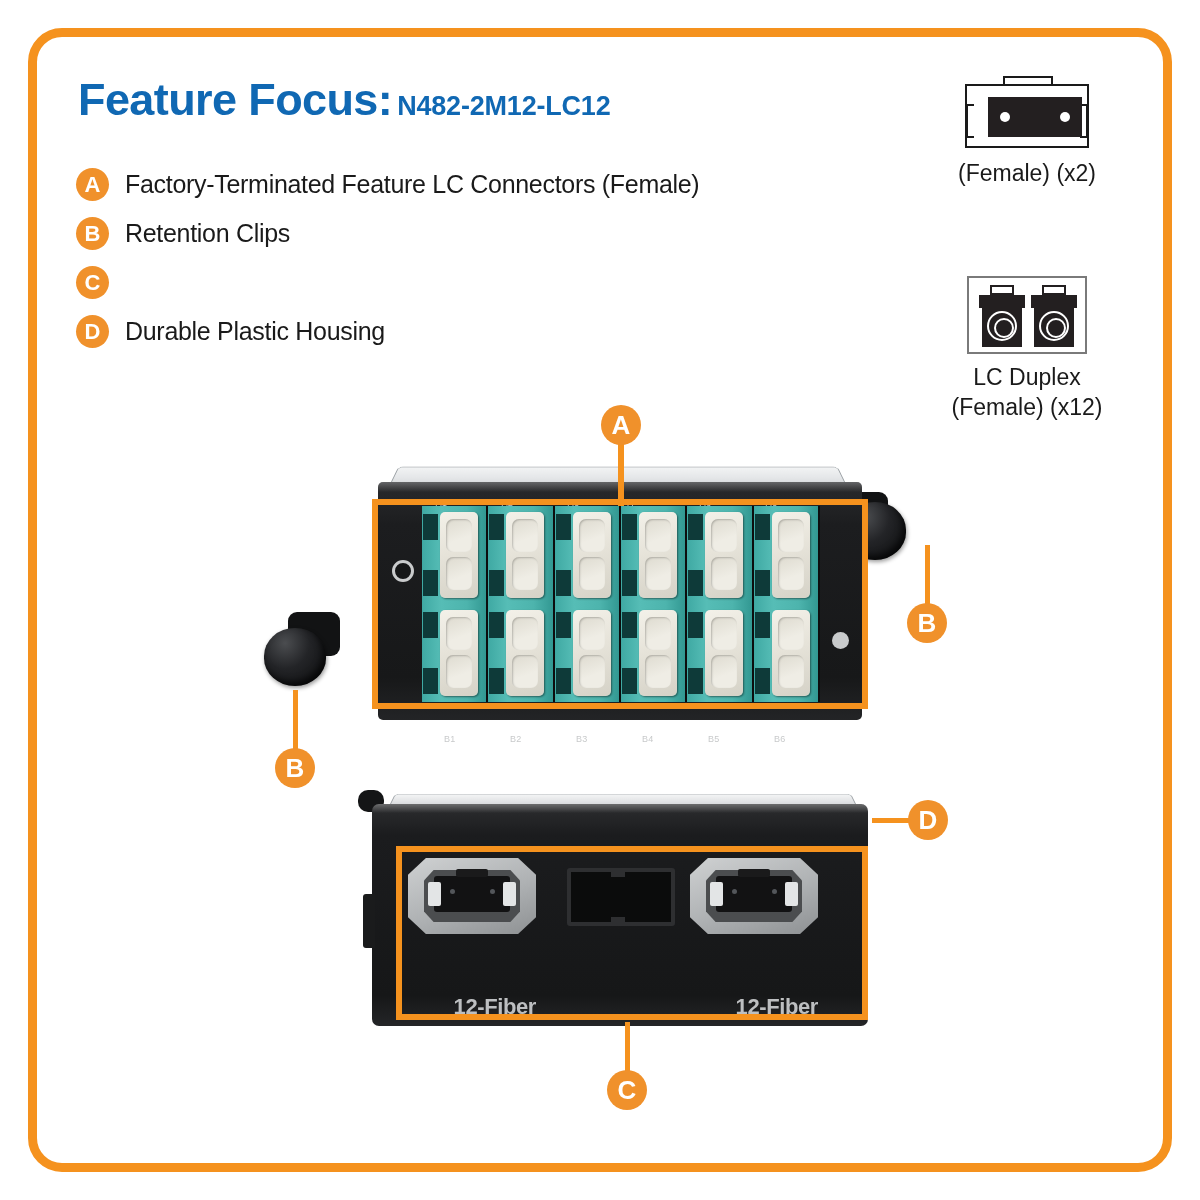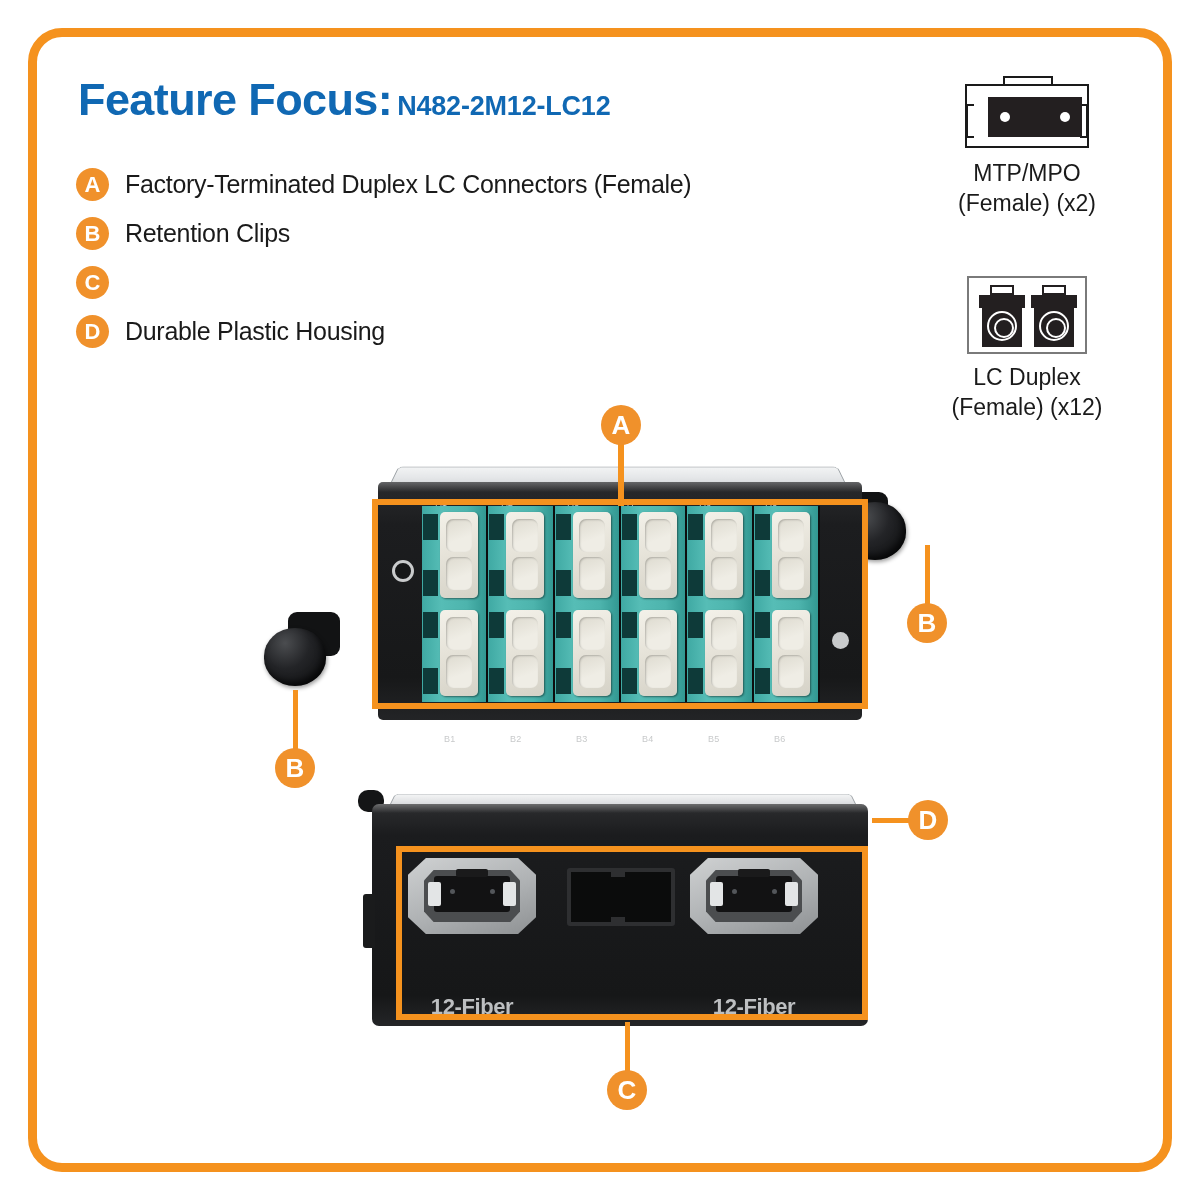--- a/index.html
+++ b/index.html
@@ -350,21 +350,21 @@
   }
   .mtp-hole.l { left: 42px; }
   .mtp-hole.r { left: 82px; }
   .slot-letter {
     position: absolute; top: 16px; width: 128px;
     text-align: center;
     color: #E6E8E9; font-size: 25px; font-weight: bold;
   }
   .slot-sub {
     position: absolute; top: 136px; width: 128px;
-    text-align: center;
+    text-align: right;
     color: #BDBFC1; font-size: 22px; font-weight: bold;
     letter-spacing: -0.4px;
   }
   .empty-slot {
     position: absolute; left: 195px; top: 64px;
     width: 108px; height: 58px;
     background: #0B0C0C;
     border: 4px solid #2E2F31;
     border-radius: 3px;
   }
@@ -399,21 +399,21 @@
 
   <div class="frame"></div>
 
   <div class="title">
     <span class="title-main">Feature Focus:</span><span class="title-sku">N482-2M12-LC12</span>
   </div>
 
   <div class="legend">
     <div class="legend-row">
       <div class="badge">A</div>
-      <div class="legend-text">Factory-Terminated Duplex LC Connectors (Female)</div>
+      <div class="legend-text">Factory-Terminated Feature LC Connectors (Female)</div>
     </div>
     <div class="legend-row">
       <div class="badge">B</div>
       <div class="legend-text">Retention Clips</div>
     </div>
     <div class="legend-row">
       <div class="badge">C</div>
     </div>
     <div class="legend-row">
       <div class="badge">D</div>
@@ -429,21 +429,20 @@
           <div class="mtp-notch-l"></div>
           <div class="mtp-notch-r"></div>
           <div class="mtp-port">
             <span class="mtp-pin l"></span>
             <span class="mtp-pin r"></span>
           </div>
         </div>
       </div>
     </div>
     <div class="conn-caption">
-      <div>MTP/MPO</div>
       <div>(Female) (x2)</div>
     </div>
   </div>
 
   <div class="conn-block" id="lc-block">
     <div class="icon-wrap">
       <div class="lc-icon">
         <div class="lc-half l">
           <div class="lc-cap"></div>
           <div class="lc-neck"></div>

